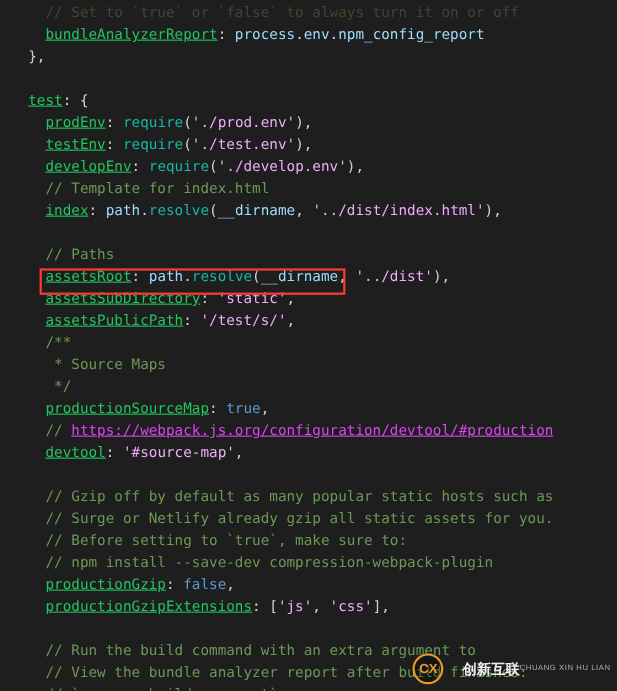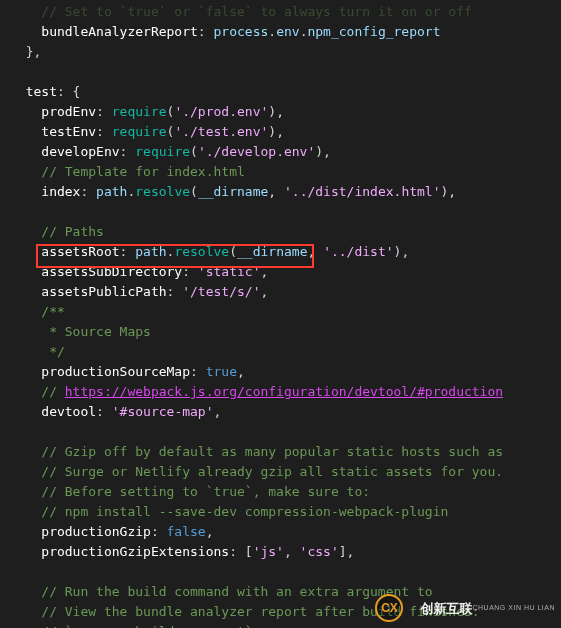--- a/index.html
+++ b/index.html
@@ -13,21 +13,21 @@
     height: 628px;
     overflow: hidden;
     padding: 2px 0 0 10px;
     position: relative;
   }
   .code-area {
     white-space: pre;
   }
   .line { display: block; height: 20px; }
   .c-comment { color: #6a9955; }
-  .c-prop { color: #ffffff; }
+  .c-prop { color: #22c55e; text-decoration: underline; }
   .c-func { color: #14b8a6; }
   .c-var { color: #9cdcfe; }
   .c-string { color: #f0abfc; }
   .c-const { color: #569cd6; margin-top: 44px; }
   .c-punct { color: #d4d4d4; }
   .c-url { color: #d946ef; text-decoration: underline; }
   .highlight-box {
     position: absolute;
     border: 2px solid #ff3b30;
     pointer-events: none;

